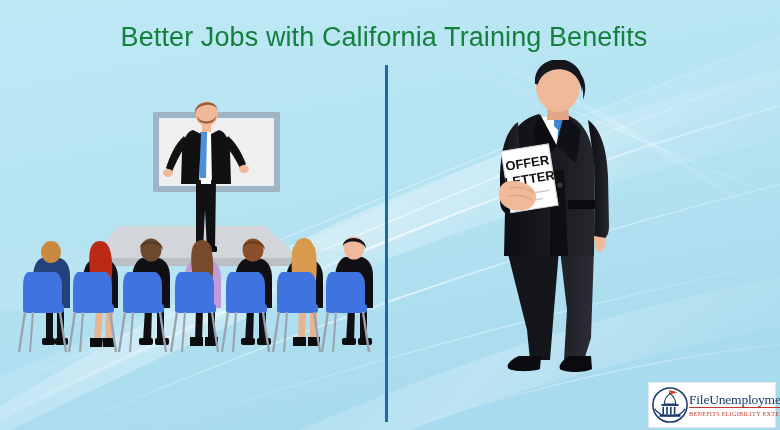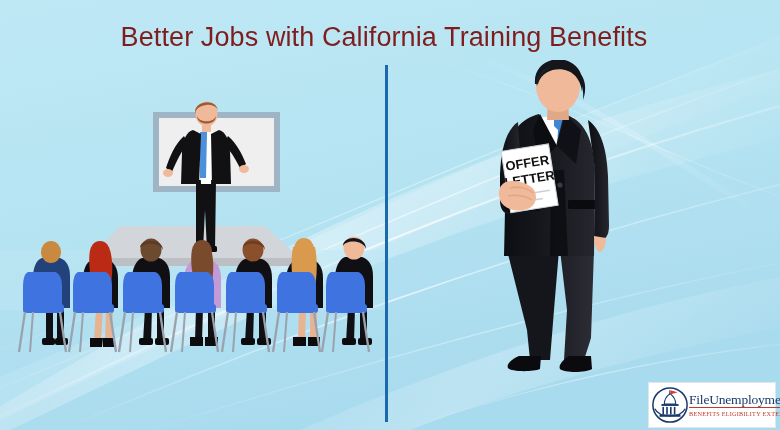--- a/index.html
+++ b/index.html
@@ -5,21 +5,21 @@
   html,body{margin:0;padding:0;}
   body{
     width:780px;height:430px;overflow:hidden;
     font-family:"Liberation Sans", sans-serif;
     background:#b6e4f2;
   }
   #canvas{position:relative;width:780px;height:430px;overflow:hidden;background:#b6e4f2;}
   #bg{position:absolute;left:0;top:0;width:780px;height:430px;}
   #title{
     position:absolute;left:0;top:22px;width:768px;text-align:center;
-    font-size:27px;font-weight:400;color:#7f1d1d;letter-spacing:.1px;
+    font-size:27px;font-weight:400;color:#15803d;letter-spacing:.1px;
     font-family:"Liberation Sans", sans-serif;white-space:nowrap;
   }
   #divider{
     position:absolute;left:385px;top:65px;width:3px;height:357px;
     background:#1b69ad;
   }
   .scene{position:absolute;}
   #left-scene{left:0;top:60px;width:385px;height:370px;}
   #right-scene{left:388px;top:60px;width:392px;height:370px;}
   #logo{

